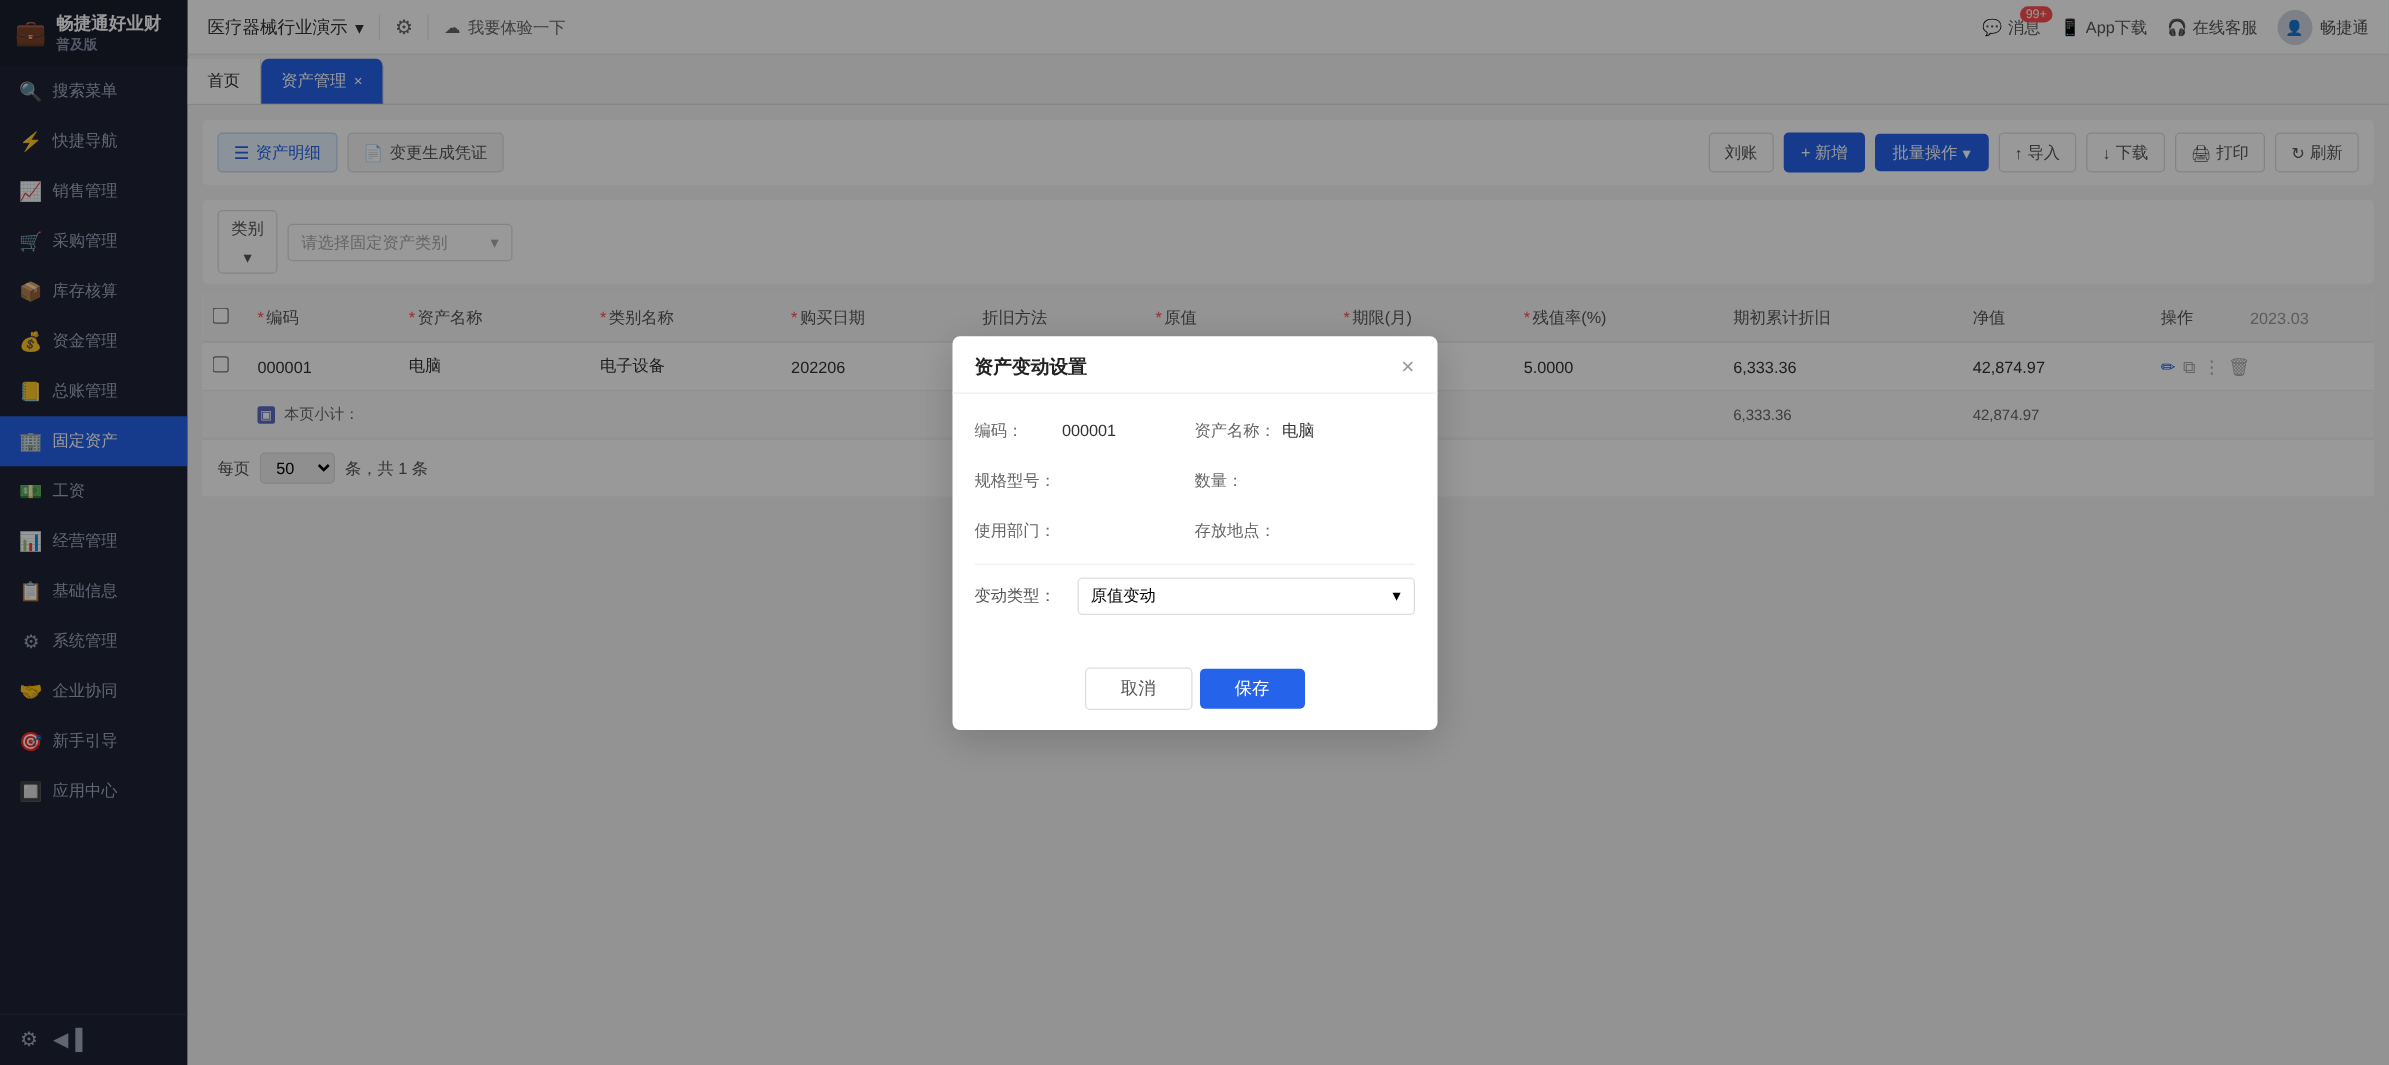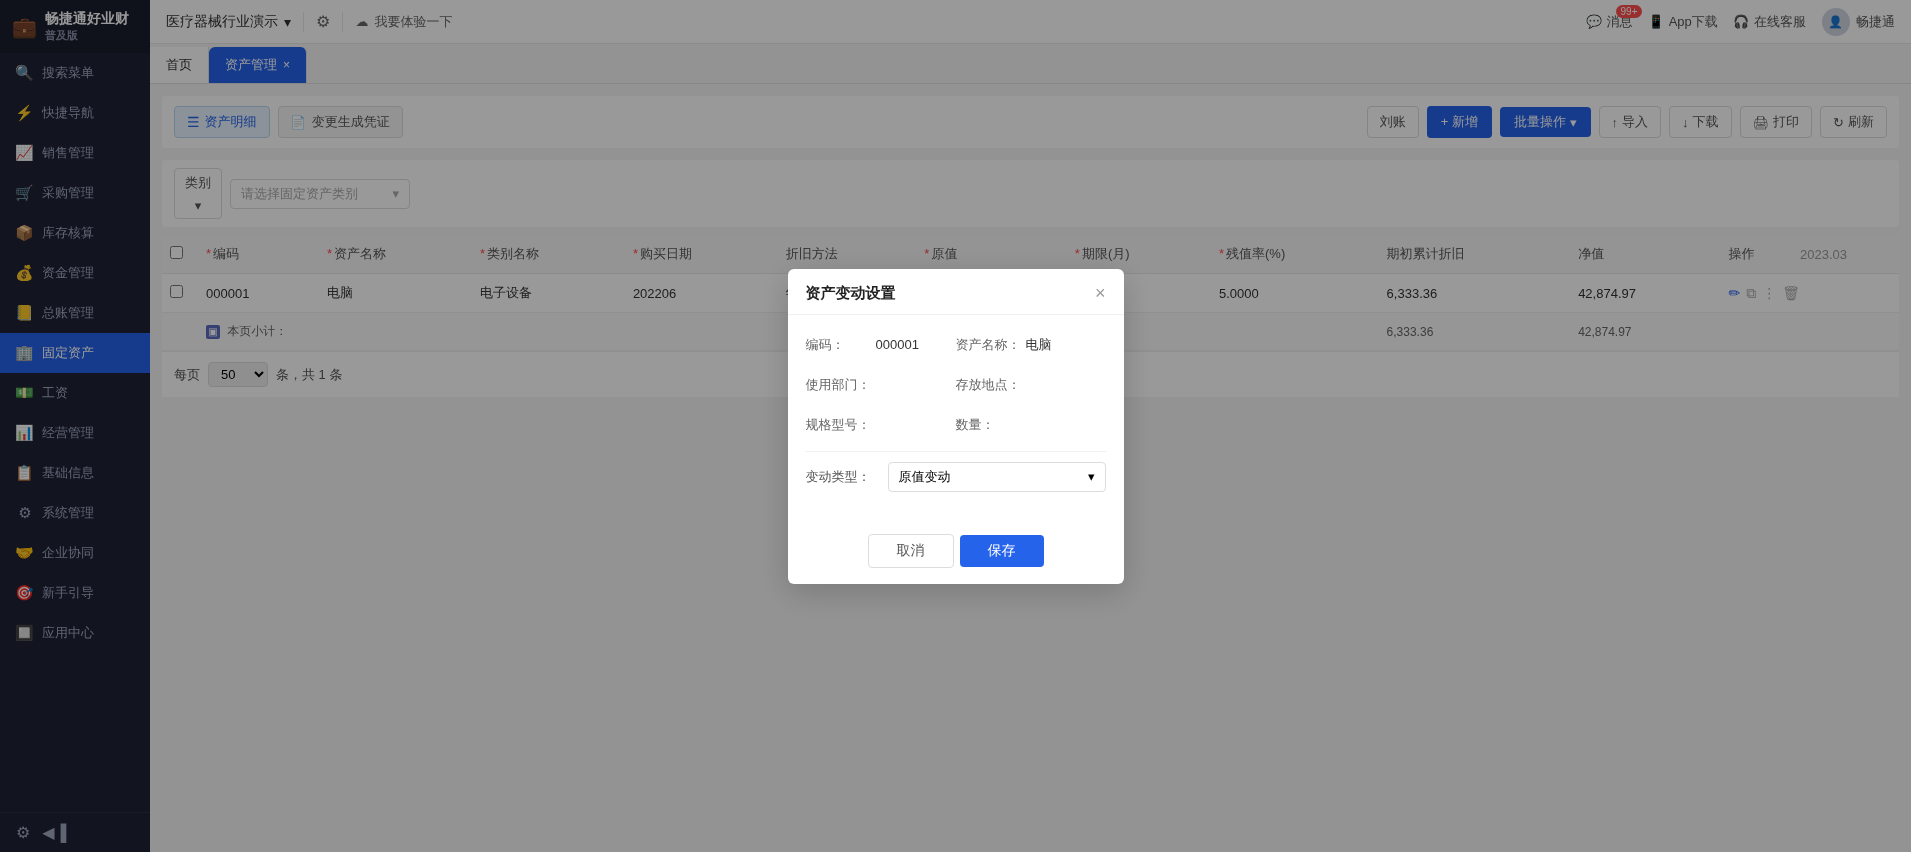--- a/index.html
+++ b/index.html
@@ -85,21 +85,21 @@
     .pagination { display: flex; align-items: center; gap: 8px; padding: 10px 12px; background: #fff; border-top: 1px solid #f0f0f0; font-size: 13px; color: #555; }
     .page-size-select { border: 1px solid #ddd; border-radius: 4px; padding: 3px 8px; font-size: 13px; }
 
     
     .date-header { position: absolute; top: 12px; right: 52px; font-size: 13px; color: #999; }
 
     
     .overlay { position: fixed; top: 0; left: 0; width: 100%; height: 100%; background: rgba(0,0,0,0.4); z-index: 100; display: flex; align-items: center; justify-content: center; }
 
     
-    .modal { background: #fff; border-radius: 6px; width: 336px; box-shadow: 0 8px 32px rgba(0,0,0,0.18); z-index: 101; }
+    .modal { background: #fff; border-radius: 6px; width: 388px; box-shadow: 0 8px 32px rgba(0,0,0,0.18); z-index: 101; }
     .modal-header { display: flex; align-items: center; justify-content: space-between; padding: 14px 18px 10px; border-bottom: 1px solid #f0f0f0; }
     .modal-title { font-size: 15px; font-weight: bold; color: #222; }
     .modal-close { cursor: pointer; color: #999; font-size: 18px; background: none; border: none; }
     .modal-body { padding: 16px 18px; }
     .modal-row { display: flex; align-items: flex-start; margin-bottom: 12px; }
     .modal-label { color: #666; font-size: 13px; min-width: 70px; flex-shrink: 0; line-height: 28px; }
     .modal-value { color: #333; font-size: 13px; line-height: 28px; flex: 1; }
     .modal-divider { border: none; border-top: 1px solid #f0f0f0; margin: 10px 0; }
     .modal-field-row { display: flex; align-items: center; gap: 12px; margin-bottom: 14px; }
     .modal-field-label { color: #555; font-size: 13px; min-width: 70px; }
@@ -378,30 +378,30 @@
     <div class="modal-body">
 
       <div class="modal-row">
         <span class="modal-label">编码：</span>
         <span class="modal-value">000001</span>
         <span class="modal-label">资产名称：</span>
         <span class="modal-value">电脑</span>
       </div>
 
       <div class="modal-row">
+        <span class="modal-label">规格型号：</span>
+        <span class="modal-value"></span>
+        <span class="modal-label">数量：</span>
+        <span class="modal-value"></span>
+      </div>
+
+      <div class="modal-row">
         <span class="modal-label">使用部门：</span>
         <span class="modal-value"></span>
         <span class="modal-label">存放地点：</span>
-        <span class="modal-value"></span>
-      </div>
-
-      <div class="modal-row">
-        <span class="modal-label">规格型号：</span>
-        <span class="modal-value"></span>
-        <span class="modal-label">数量：</span>
         <span class="modal-value"></span>
       </div>
       <hr class="modal-divider">
 
       <div class="modal-field-row">
         <span class="modal-field-label">变动类型：</span>
         <div class="modal-select-box">
           <span>原值变动</span>
           <span style="margin-left:auto;">▾</span>
         </div>

